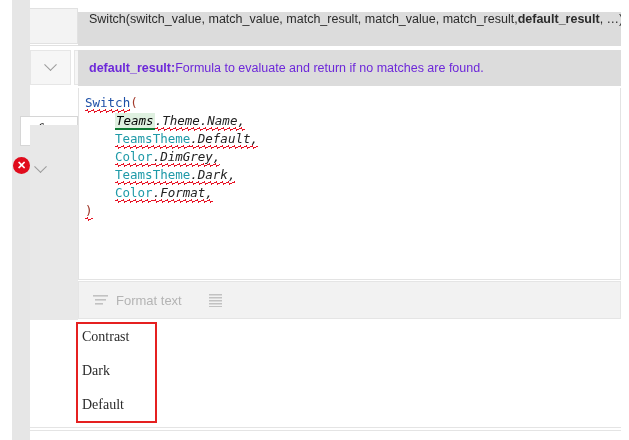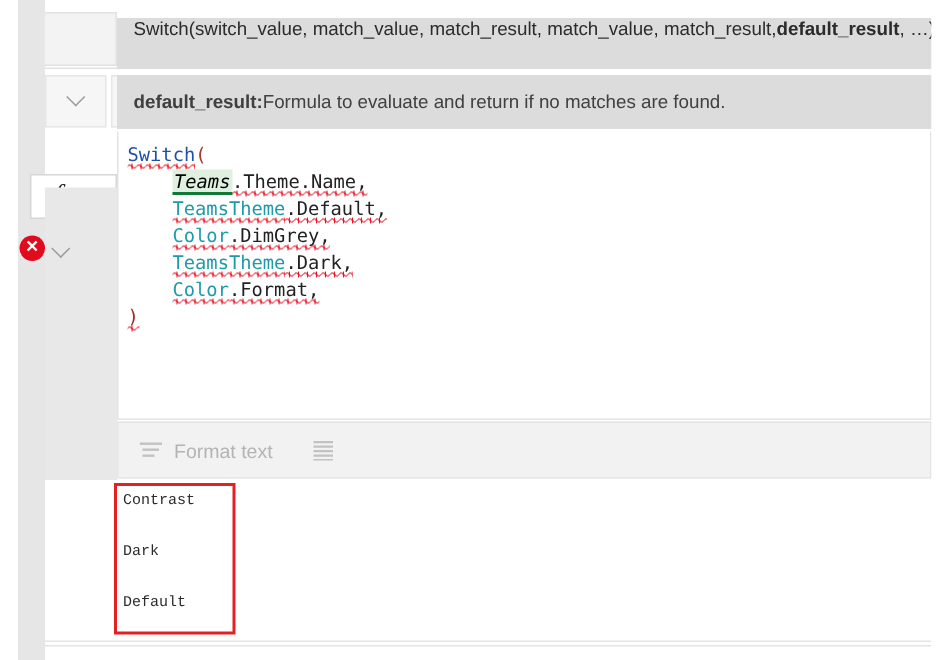--- a/index.html
+++ b/index.html
@@ -127,21 +127,21 @@
     white-space: nowrap;
     overflow: hidden;
   }
   .desc-bar {
     position: absolute;
     left: 78px; top: 50px; width: 543px; height: 36px;
     background: #dcdcdc;
     display: flex; align-items: center;
     padding-left: 11px;
     font-size: 12.5px;
-    color: #404040;
+    color: #6d28d9;
     white-space: nowrap;
     overflow: hidden;
   }
   .bold { font-weight: bold; }
 
   
   .formula-area {
     position: absolute;
     left: 78px; top: 88px; width: 543px; height: 192px;
     background: #ffffff;
@@ -151,21 +151,21 @@
     font-family: "DejaVu Sans Mono", monospace;
     font-size: 12.5px;
     line-height: 18px;
     overflow: hidden;
   }
   .fline { white-space: pre; position: relative; height: 18px; }
 
   .tok-fn      { color: #1f51a8; }
   .tok-paren   { color: #a33a2a; }
   .tok-enum    { color: #1f9aa8; }
-  .tok-plain   { color: #222222; }
+  .tok-plain   { color: #222222; font-style: italic; }
   .tok-ctrl    { color: #9a2f20; }
 
   .ident-hl {
     color: #000000;
     font-style: italic;
     background: #dff0e0;
     border-bottom: 2px solid #117a34;
     padding: 0 1px;
   }
 
@@ -219,23 +219,23 @@
   .dd-highlight {
     position: absolute;
     left: 76px; top: 322px; width: 81px; height: 101px;
     border: 2px solid #e52020;
     background: transparent;
     pointer-events: none;
   }
   .dd-item {
     position: absolute;
     left: 82px;
-    font-size: 10px;
+    font-size: 14px;
     color: #2b2b2b;
-    font-family: Liberation Mono, monospace;
+    font-family: Liberation Serif, serif;
   }
   .dd-0 { top: 329px; }
   .dd-1 { top: 363px; }
   .dd-2 { top: 397px; }
 
   .bottom-edge {
     position: absolute;
     left: 30px; top: 430px; width: 591px; height: 10px;
     background: #ffffff;
     border-top: 1px solid #e4e4e4;

